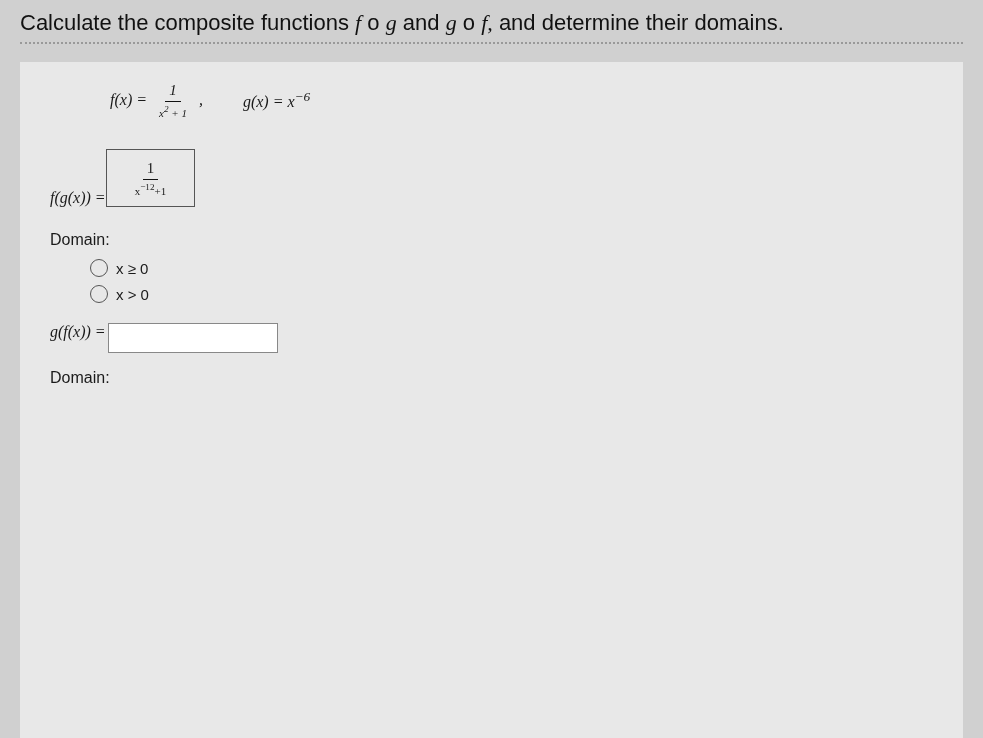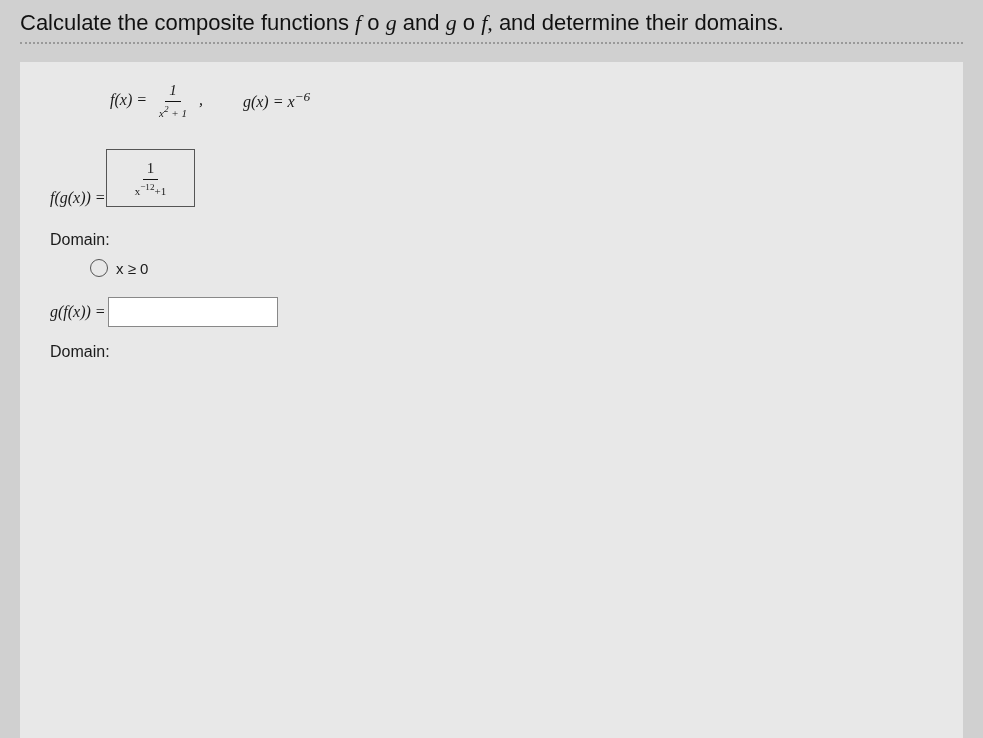--- a/index.html
+++ b/index.html
@@ -139,21 +139,20 @@
     .radio-circle.selected::after {
       content: '';
       width: 8px;
       height: 8px;
       border-radius: 50%;
       background: white;
     }
 
     .gof-row {
       display: flex;
-      align-items: center;
       gap: 2px;
       margin-top: 10px;
       margin-bottom: 16px;
     }
 
     .gof-input {
       border: 1px solid #888;
       background: white;
       width: 170px;
       height: 30px;
@@ -208,20 +207,24 @@
 
   <div class="domain-section">
     <div class="domain-label">Domain:</div>
     <div class="radio-group">
 
       <label class="radio-item">
         <div class="radio-circle"></div>
         <span>x ≥ 0</span>
       </label>
 
+      <label class="radio-item">
+        <div class="radio-circle"></div>
+        <span>x &gt; 0</span>
+      </label>
 
 
 
 
     </div>
   </div>
 
   <div class="gof-row">
     <span class="fog-label">g(f(x)) =</span>
     <input class="gof-input" type="text" value="" placeholder="" style="">

